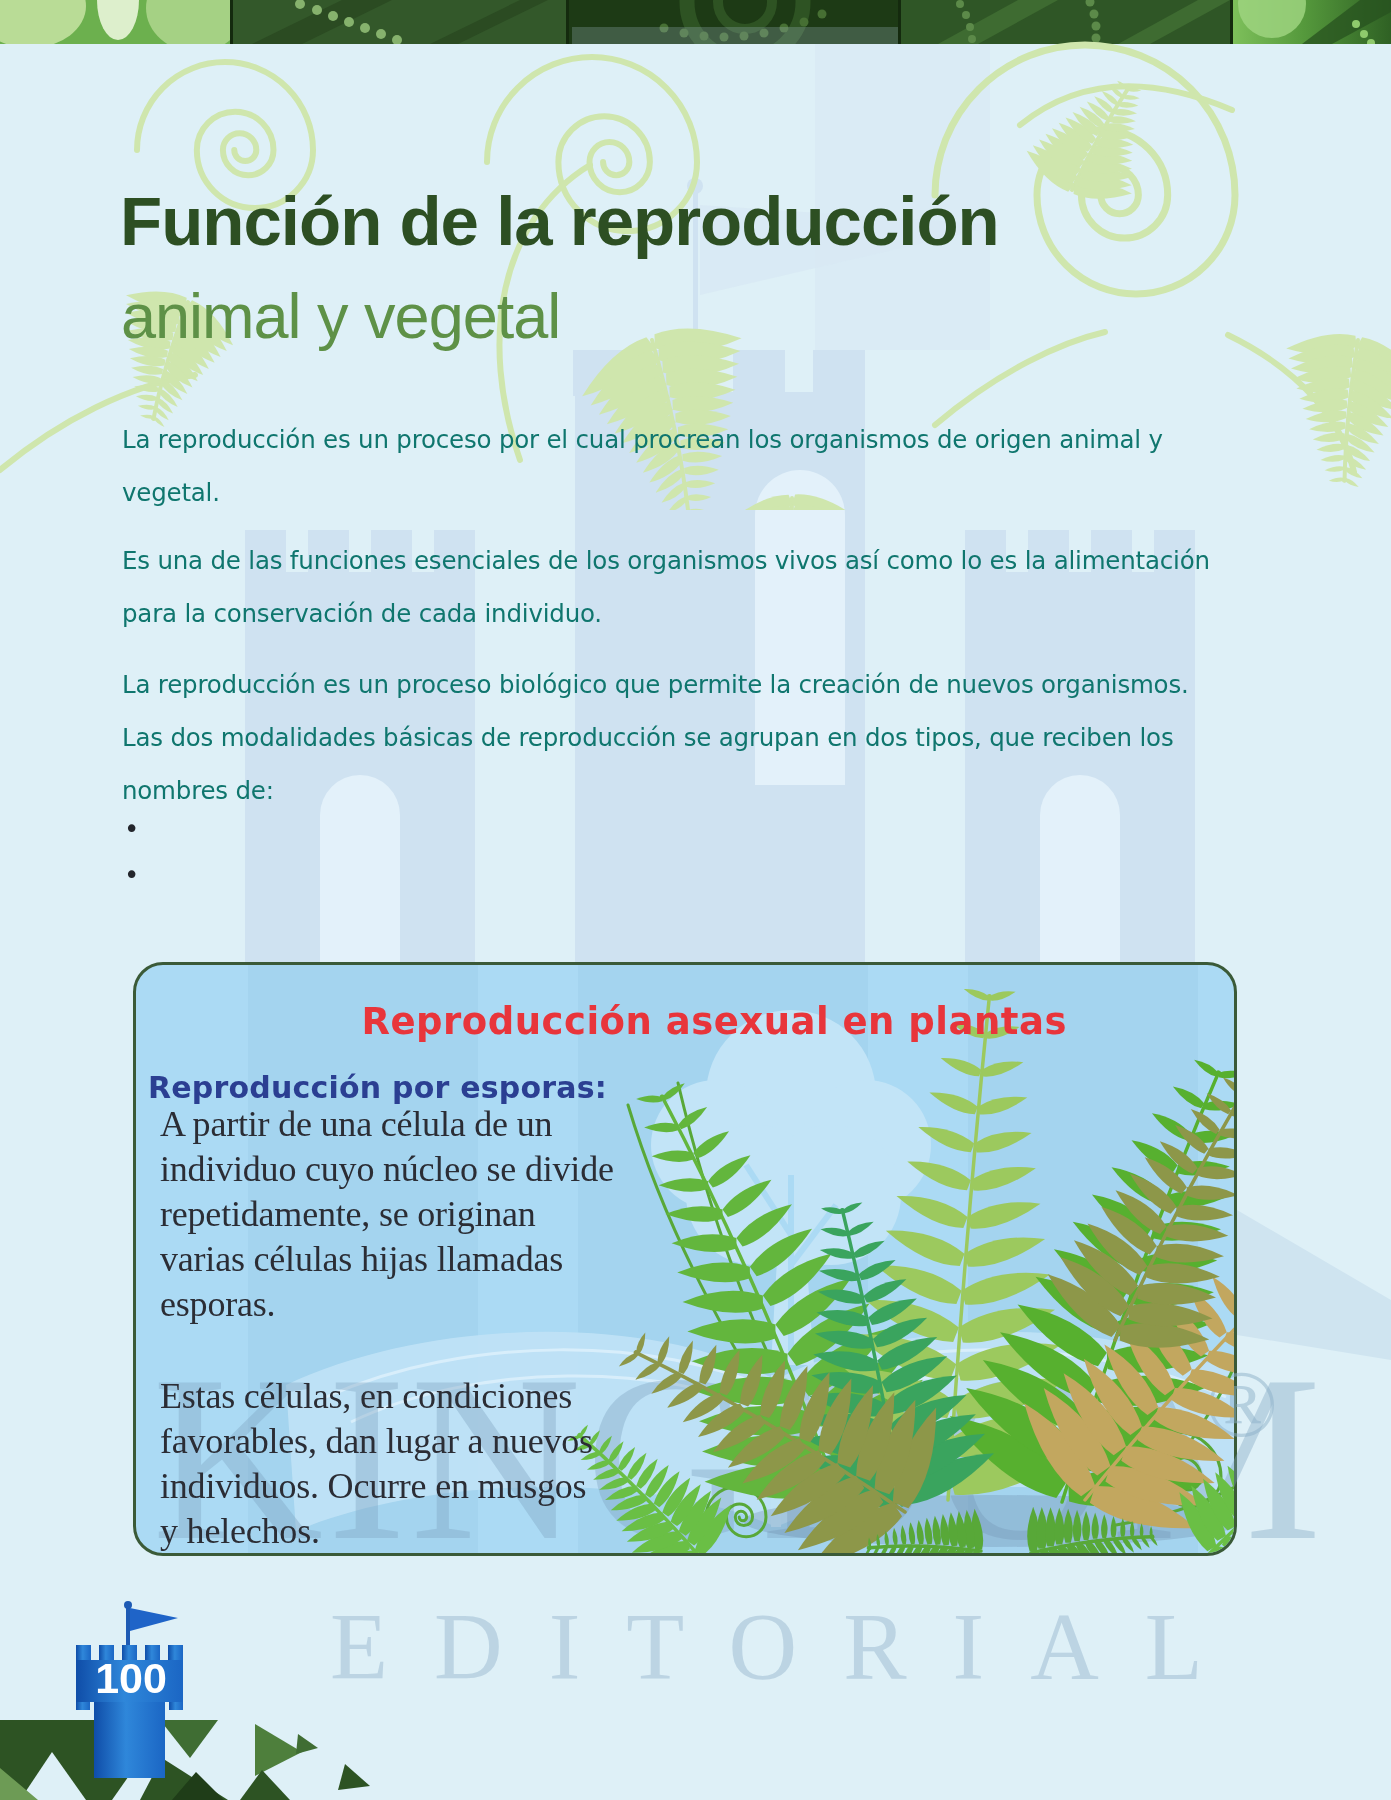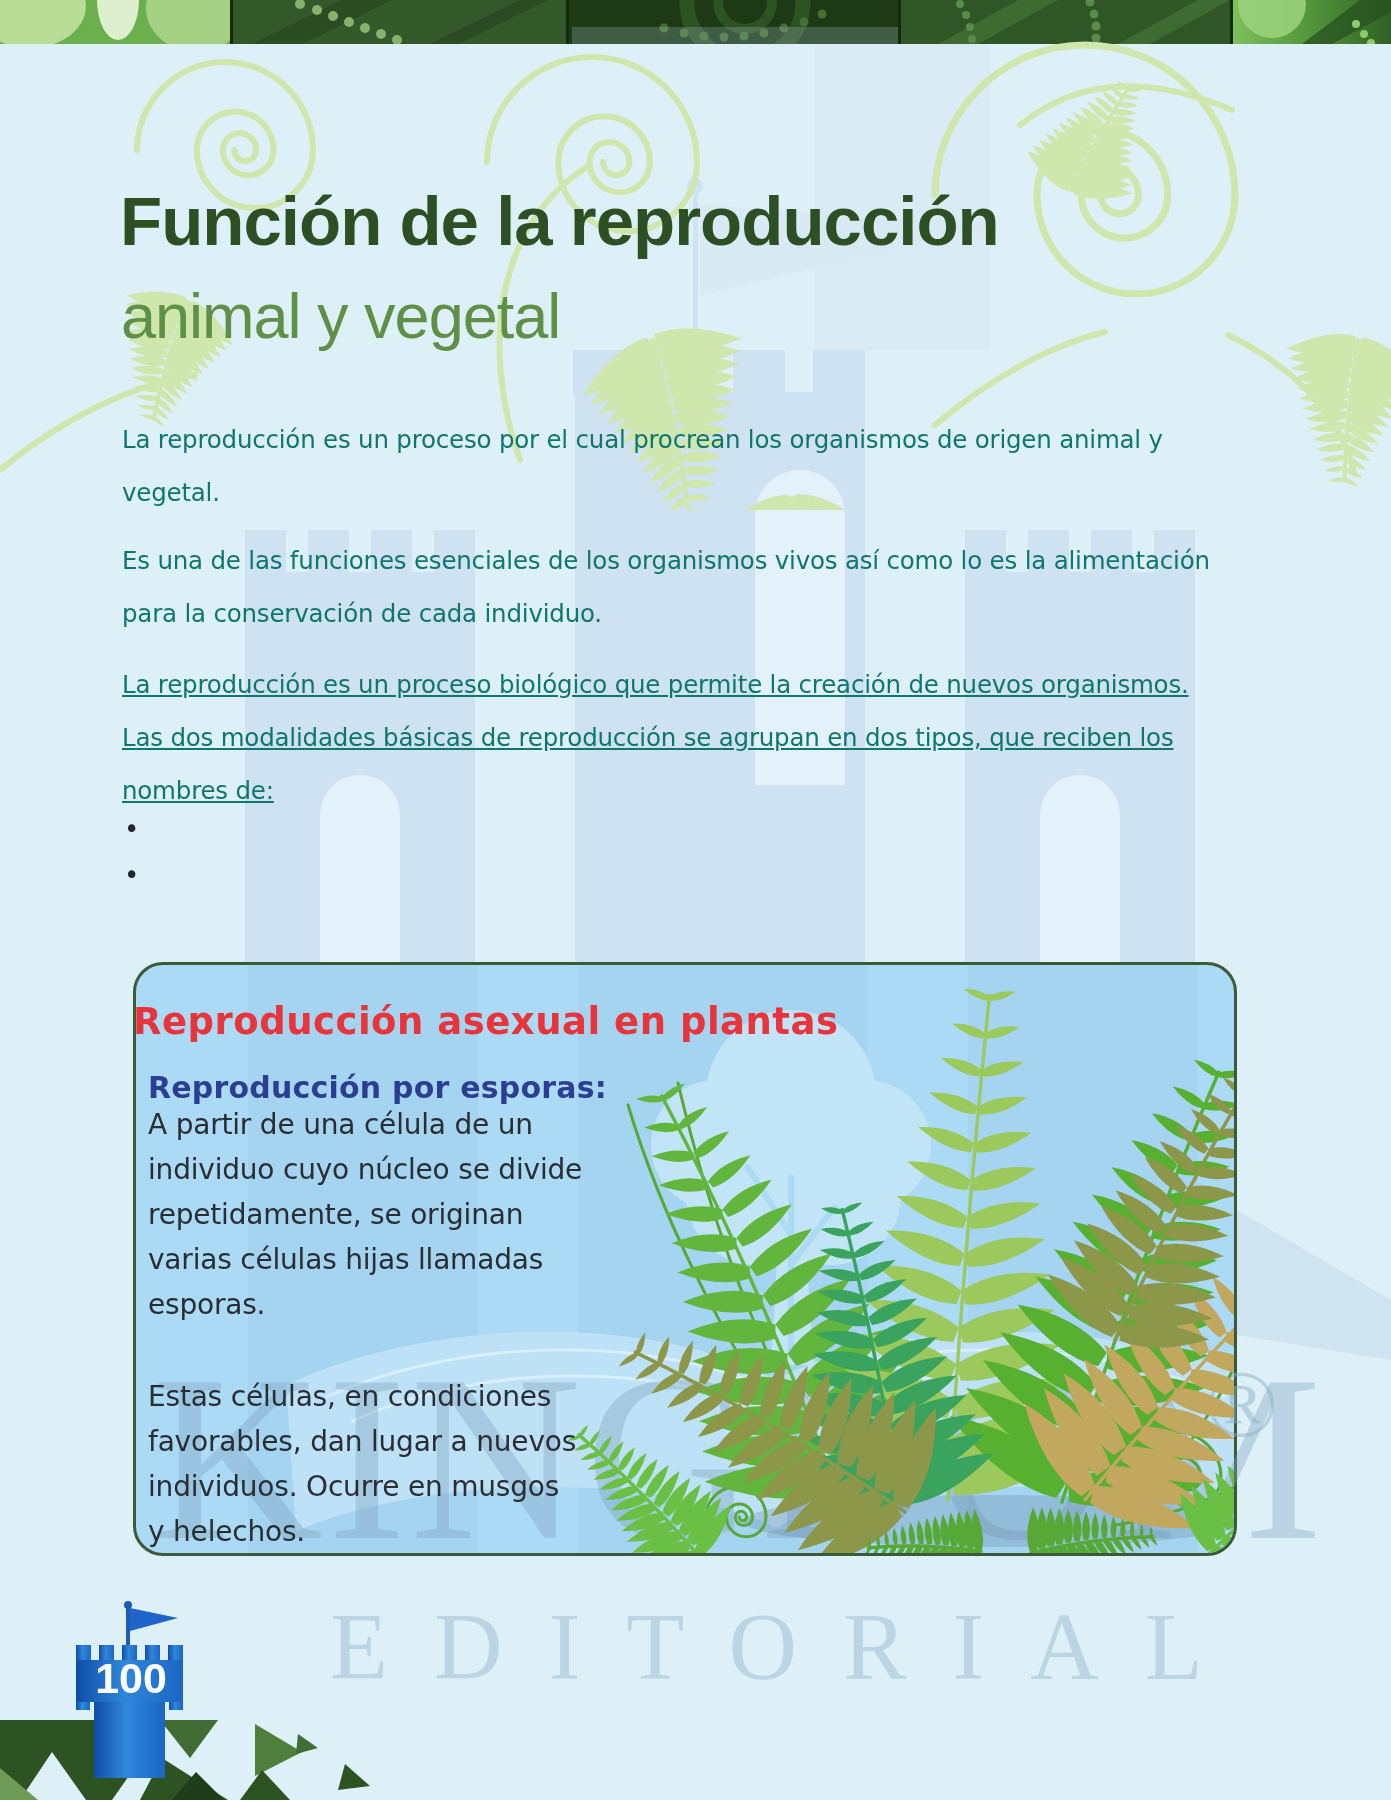--- a/index.html
+++ b/index.html
@@ -29,50 +29,50 @@
     left:121px;top:280px;z-index:5;
     font-family:"Liberation Sans",sans-serif;font-weight:normal;
     font-size:63px;letter-spacing:-1px;color:#5e9147;white-space:pre;
   }
 
   
   .para{
     left:122px;z-index:5;color:#0f766e;
     font-size:24.5px;line-height:53px;letter-spacing:-0.2px;white-space:pre;
   }
-  #p1{top:413px;} #p2{top:534px;} #p3{top:658px;text-decoration:underline;}
+  #p1{top:413px;} #p2{top:534px;} #p3{top:658px;}
 
   
   #bullets{left:124px;top:806px;z-index:5;}
   .bullet-item{display:flex;align-items:center;height:46px;}
   .bullet-item .dot{width:38px;font-size:26px;color:#23262c;}
   .bullet-item .lbl{font-size:30px;font-weight:bold;color:#1e2126;letter-spacing:0.2px;}
 
   
   #box{
     left:133px;top:962px;width:1104px;height:594px;z-index:2;
     background:#abdaf4;border:3px solid #3a5a38;border-radius:30px;
     box-sizing:border-box;overflow:hidden;
   }
   #box-decor{position:absolute;left:0;top:0;}
 
   #ferns{left:136px;top:965px;z-index:4;pointer-events:none;clip-path:inset(0 round 27px);}
 
   #box-title{
-    left:133px;top:1000px;width:1104px;z-index:5;text-align:left;
+    left:133px;top:1000px;width:1104px;z-index:5;text-align:right;
     padding-right:170px;box-sizing:border-box;
     font-size:37px;font-weight:bold;letter-spacing:0.5px;
   }
   #box-subtitle{
     left:148px;top:1070px;z-index:5;
     font-size:30px;font-weight:bold;letter-spacing:0.2px;
   }
   .box-para{
-    left:148px;z-index:5;color:#2b2d35;
-    font-size:28px;line-height:45px;white-space:pre;letter-spacing:-0.2px;
+    left:160px;z-index:5;color:#2b2d35;
+    font-size:36px;line-height:45px;white-space:pre;letter-spacing:-0.2px;font-family:Liberation Serif, serif;
   }
   #box-p1{top:1102px;} #box-p2{top:1374px;}
 
   
   .wm{z-index:3;pointer-events:none;font-family:"Liberation Serif",serif;}
   #wm-brand{left:152px;top:1322px;font-size:237px;letter-spacing:4px;color:rgba(125,163,193,0.38);}
   #wm-editorial{left:330px;top:1592px;font-size:95px;letter-spacing:46px;color:rgba(140,175,200,0.42);}
   #wm-reg{left:1205px;top:1348px;font-size:96px;color:rgba(140,175,200,0.5);}
 
   

